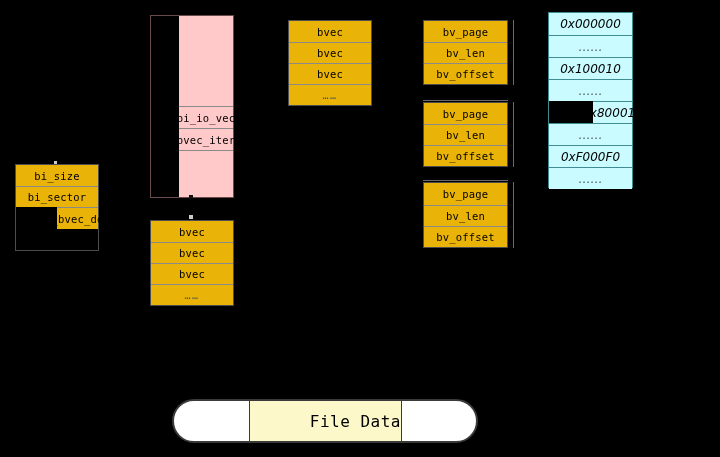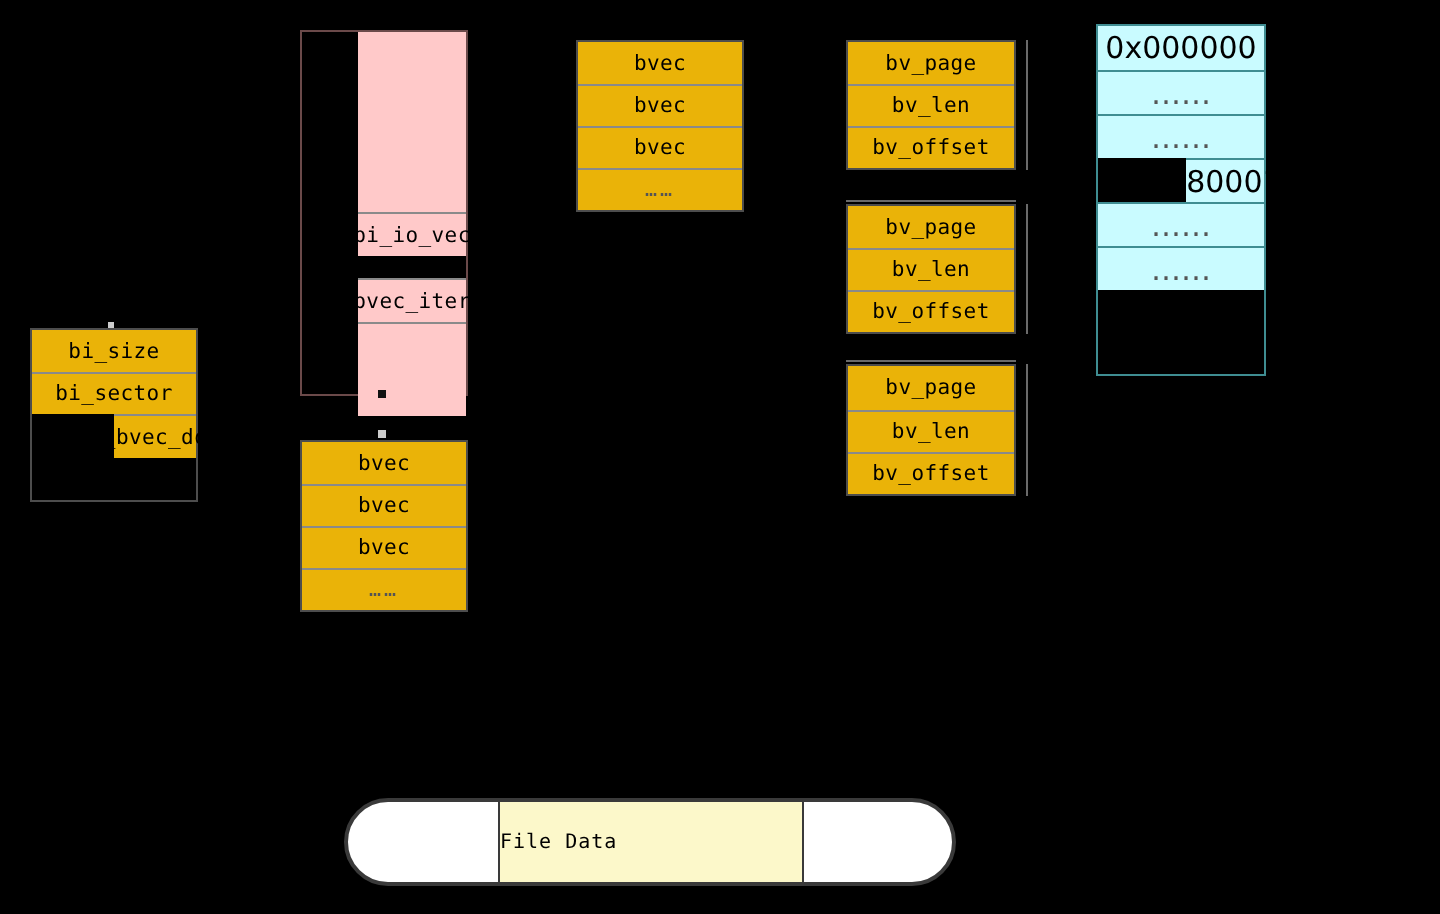--- a/index.html
+++ b/index.html
@@ -12,55 +12,55 @@
   .row{box-sizing:border-box;display:flex;align-items:center;justify-content:center;
        font-size:10.5px;color:#000;letter-spacing:0.2px;white-space:nowrap;}
   .row + .row{border-top:1px solid #8a8a8a;}
 
   .white .row{background:#eab308;}
   .pink .row{background:#ffc9c9;}
   .cyan .row{background:#c9fbff;}
 
   .pink{border:1px solid #6b4a4a;padding-left:28px;}
   .cyan{border:1px solid #3f8d92;}
-  .cyan .row{font-family:"DejaVu Sans","Liberation Sans",sans-serif;font-size:15px;letter-spacing:0px;}
+  .cyan .row{font-family:"DejaVu Sans","Liberation Sans",sans-serif;font-size:12px;letter-spacing:0px;font-style:italic;}
   .cyan .row + .row{border-top:1px solid #3f8d92;}
 
   .dots{color:#555;letter-spacing:1.5px;font-size:10px;}
 
   
   .nub{position:absolute;background:#cccccc;}
   .stub{position:absolute;background:#6a6a6a;width:1px;}
   .stubh{position:absolute;background:#6a6a6a;height:1px;}
 
   
   .pill{position:absolute;box-sizing:border-box;background:#ffffff;
         border:2px solid #3a3a3a;border-radius:34px;}
   .pill-seg{position:absolute;box-sizing:border-box;background:#fcf8ca;
         border-left:1px solid #3a3a3a;border-right:1px solid #3a3a3a;
         border-top:2px solid #3a3a3a;border-bottom:2px solid #3a3a3a;
-        display:flex;align-items:center;justify-content:flex-start;
-        font-size:10px;color:#000;letter-spacing:0.5px;}
+        display:flex;align-items:center;justify-content:flex-end;
+        font-size:16px;color:#000;letter-spacing:0.5px;}
 </style>
 </head>
 <body>
 
 <div class="canvas">
 
   <div class="box white" style="left:15px;top:164px;width:84px;height:87px;">
     <div class="row" style="height:21px;">bi_size</div>
     <div class="row" style="height:21px;">bi_sector</div>
     <div class="row" style="height:22px;margin-left:41px;">bi_bvec_done</div>
   </div>
   <div class="nub" style="left:54px;top:161px;width:3px;height:3px;"></div>
 
   <div class="box pink" style="left:150px;top:15px;width:84px;height:183px;">
     <div class="row" style="height:90px;"></div>
     <div class="row" style="height:22px;">bi_io_vec</div>
-    <div class="row" style="height:22px;margin-top:11px;">bvec_iter</div>
+    <div class="row" style="height:22px;">bvec_iter</div>
     <div class="row" style="height:47px;"></div>
   </div>
   <div class="nub" style="left:189px;top:195px;width:4px;height:4px;background:#111;"></div>
   <div class="nub" style="left:189px;top:215px;width:4px;height:4px;"></div>
 
   <div class="box white" style="left:150px;top:220px;width:84px;height:86px;">
     <div class="row" style="height:21px;">bvec</div>
     <div class="row" style="height:21px;">bvec</div>
     <div class="row" style="height:21px;">bvec</div>
     <div class="row dots" style="height:21px;">……</div>
@@ -92,23 +92,25 @@
     <div class="row" style="height:22px;">bv_page</div>
     <div class="row" style="height:21px;">bv_len</div>
     <div class="row" style="height:21px;">bv_offset</div>
   </div>
   <div class="stubh" style="left:423px;top:180px;width:85px;"></div>
   <div class="stub" style="left:513px;top:182px;height:66px;"></div>
 
   <div class="box cyan" style="left:548px;top:12px;width:85px;height:176px;">
     <div class="row" style="height:22px;">0x000000</div>
     <div class="row dots" style="height:22px;">……</div>
+    <div class="row" style="height:22px;">0x100010</div>
     <div class="row dots" style="height:22px;">……</div>
     <div class="row" style="height:22px;margin-left:44px;">0x800010</div>
     <div class="row dots" style="height:22px;">……</div>
+    <div class="row" style="height:22px;">0xF000F0</div>
     <div class="row dots" style="height:22px;">……</div>
   </div>
 
   <div class="pill" style="left:172px;top:399px;width:306px;height:44px;"></div>
   <div class="pill-seg" style="left:249px;top:399px;width:153px;height:44px;">
     <span>File Data</span>
   </div>
 
 </div>
 

